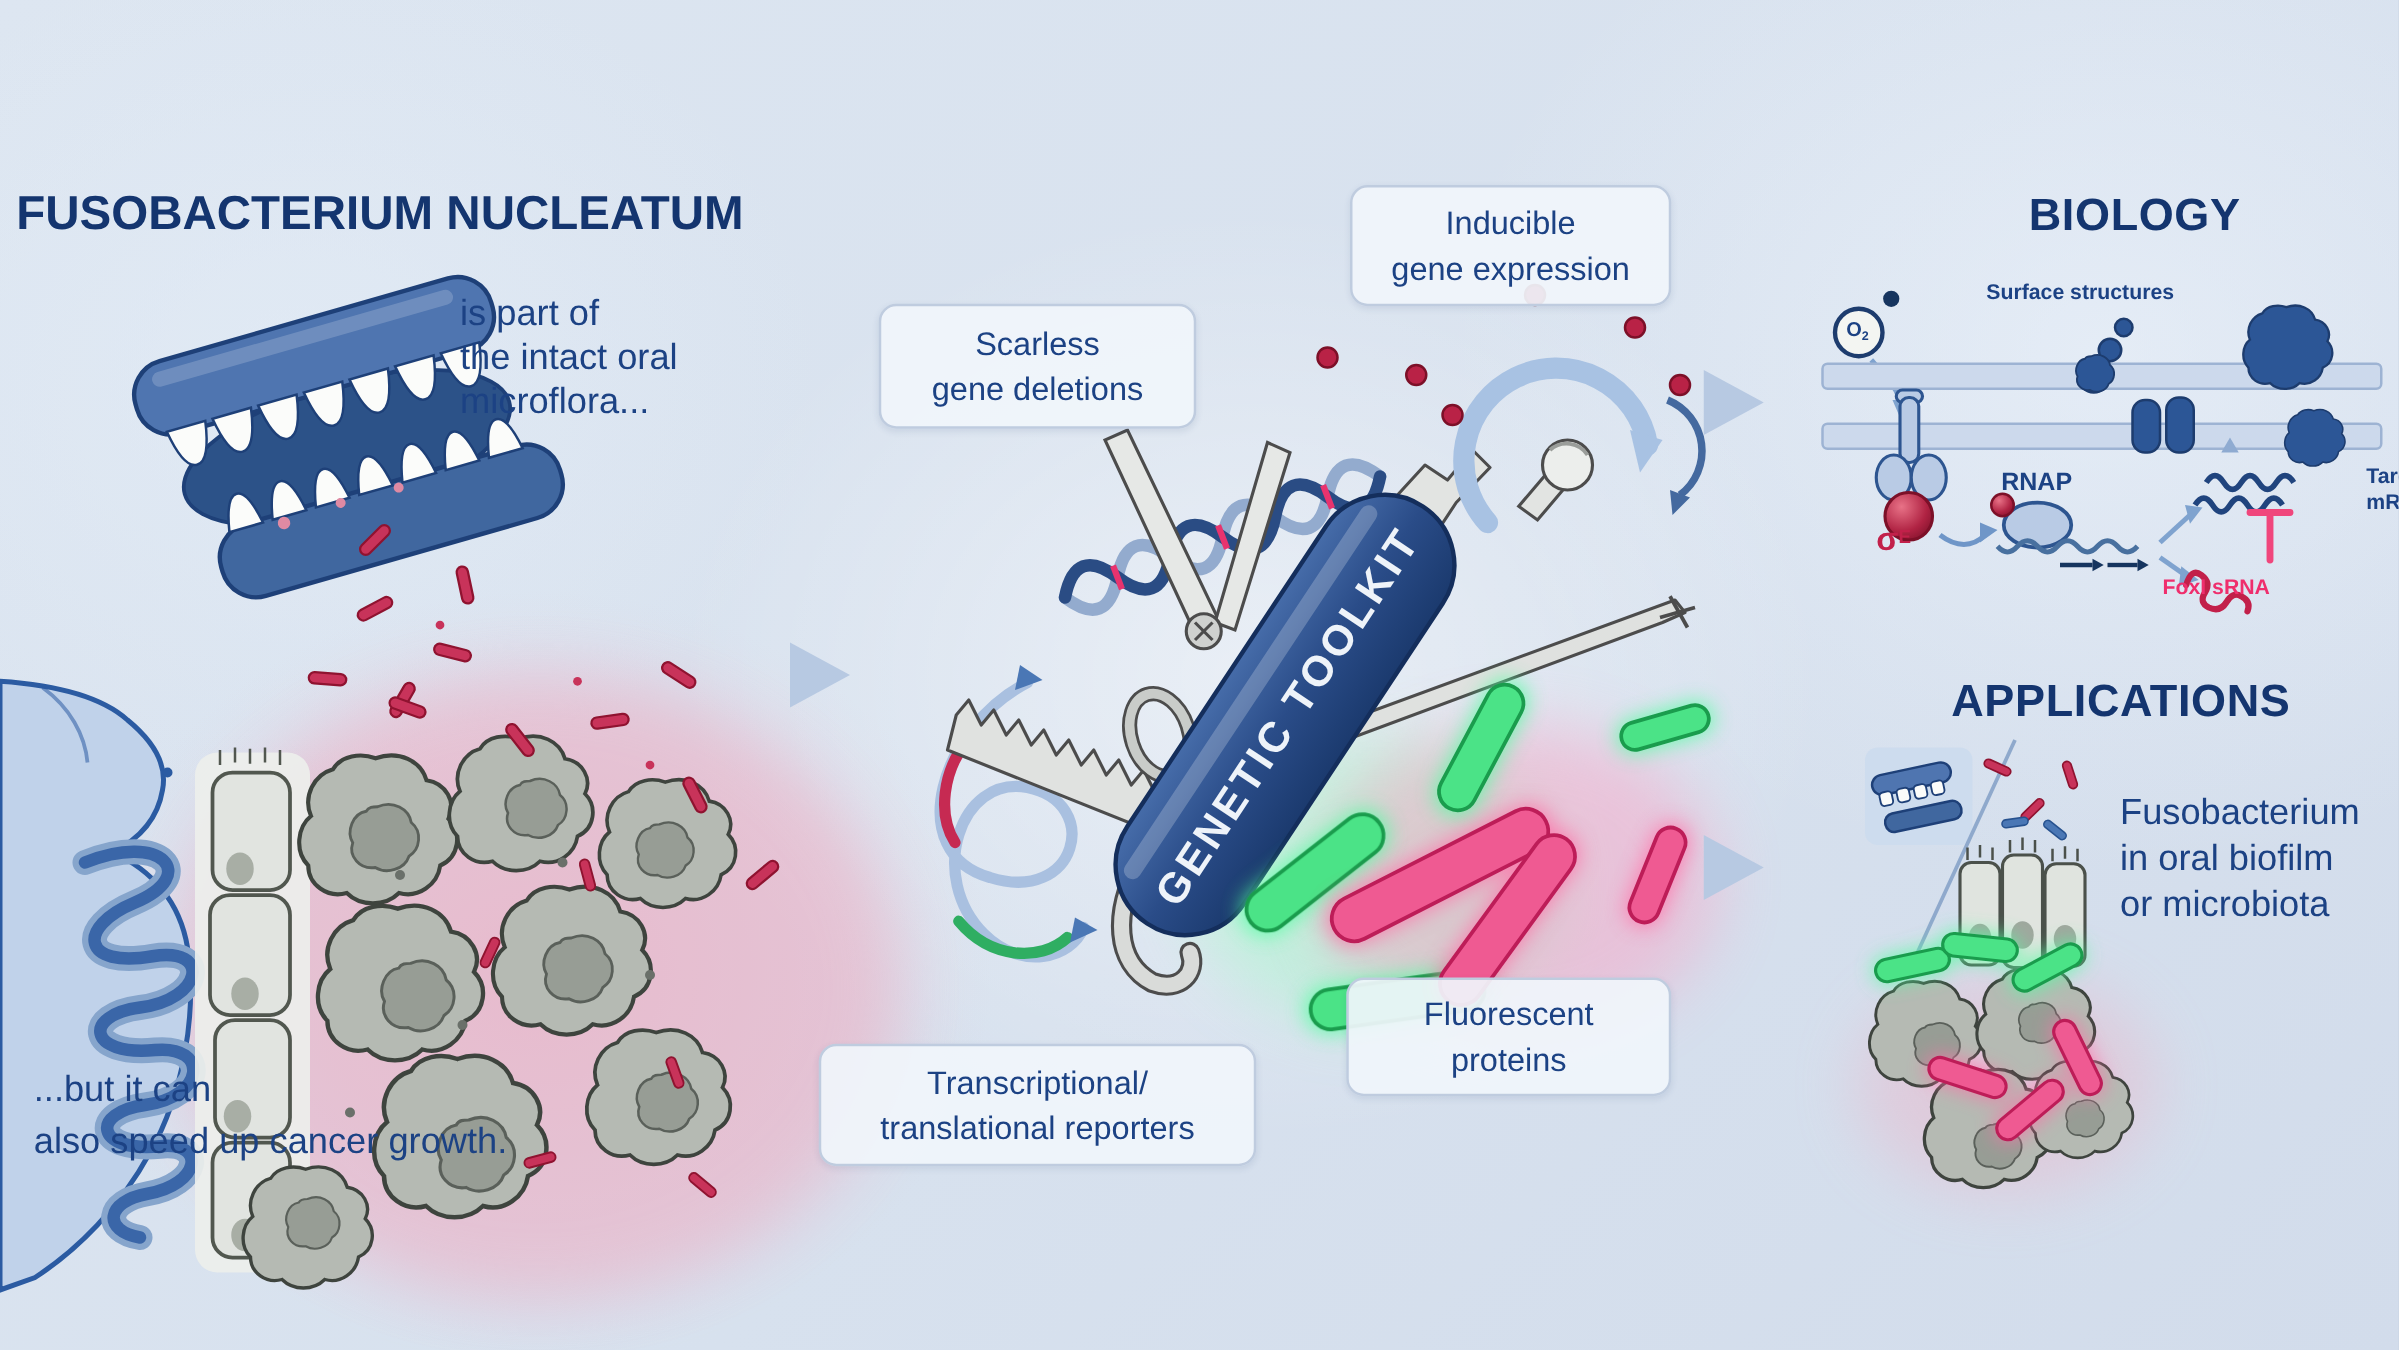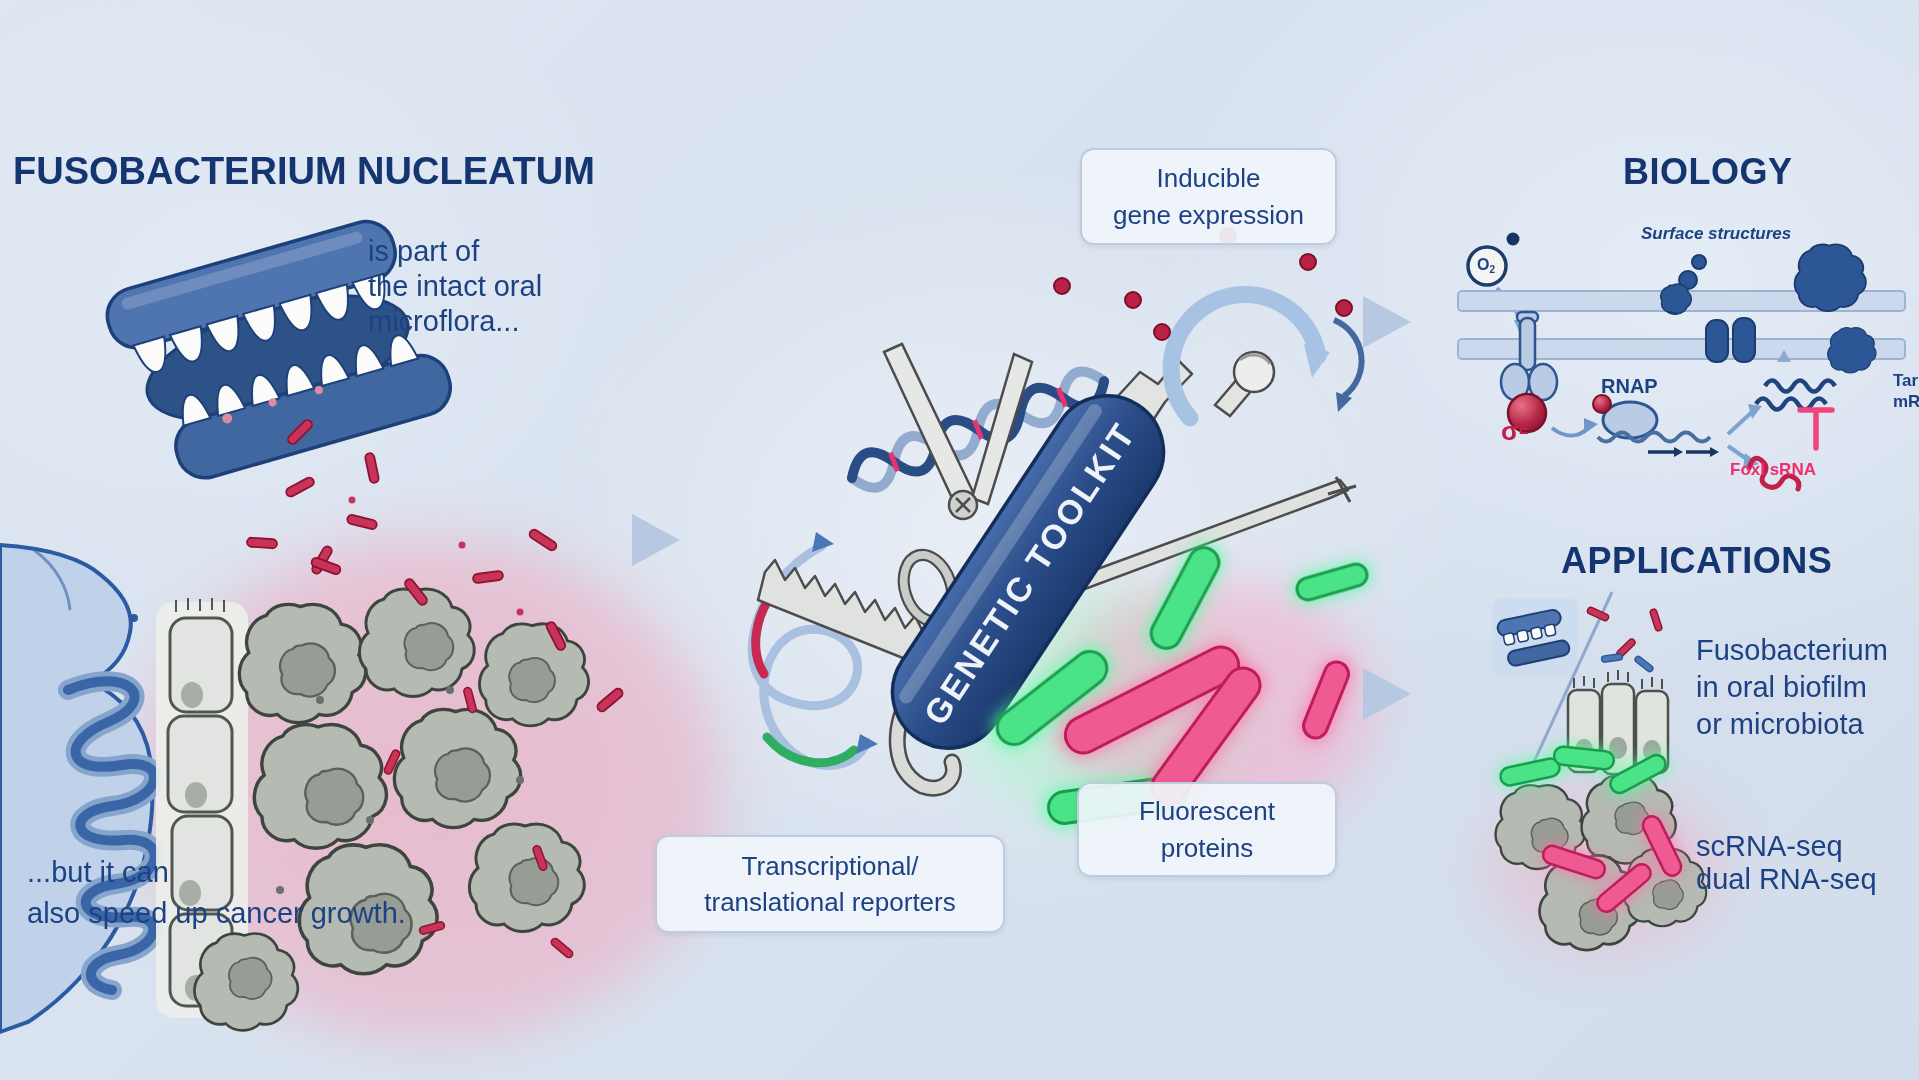--- a/index.html
+++ b/index.html
@@ -423,36 +423,36 @@
   <div class="caption" style="left:368px;top:234px;line-height:35px;">is part of
 the intact oral
 microflora...</div>
   <div class="caption" style="left:27px;top:852px;line-height:41px;">...but it can
 also speed up cancer growth.</div>
 
   <div class="flow-arrow" style="left:632px;top:514px;"></div>
   <div class="flow-arrow" style="left:1363px;top:296px;"></div>
   <div class="flow-arrow" style="left:1363px;top:668px;"></div>
 
+  <div class="label-box" style="left:703px;top:243px;width:254px;height:100px;">Scarless
+gene deletions</div>
   <div class="label-box" style="left:1080px;top:148px;width:257px;height:97px;">Inducible
 gene expression</div>
   <div class="label-box" style="left:655px;top:835px;width:350px;height:98px;">Transcriptional/
 translational reporters</div>
   <div class="label-box" style="left:1077px;top:782px;width:260px;height:95px;">Fluorescent
 proteins</div>
 
   <div class="section-title" style="left:1623px;top:151px;">BIOLOGY</div>
-  <div class="small-label" style="left:1641px;top:224px;font-style:italic;">Surface structures</div>
+  <div class="small-label" style="left:1589px;top:224px;">Surface structures</div>
   <div class="small-label" style="left:1470px;top:256px;width:32px;text-align:center;font-size:16px;"><span>O</span><sub class="o">2</sub></div>
   <div class="small-label red" style="left:1477px;top:416px;font-size:26px;"><span>σ</span><sup class="e">E</sup></div>
   <div class="small-label" style="left:1601px;top:375px;font-size:20px;">RNAP</div>
   <div class="small-label pre" style="left:1849px;top:370px;line-height:21px;">Target
 mRNAs</div>
   <div class="small-label pink" style="left:1730px;top:460px;">FoxI sRNA</div>
 
   <div class="section-title" style="left:1561px;top:540px;">APPLICATIONS</div>
   <div class="caption" style="left:1696px;top:632px;line-height:37px;">Fusobacterium
 in oral biofilm
 or microbiota</div>
-  <div class="caption" style="left:1696px;top:830px;line-height:33px;">scRNA-seq
-dual RNA-seq</div>
 
 </div>
 
 </body></html>

